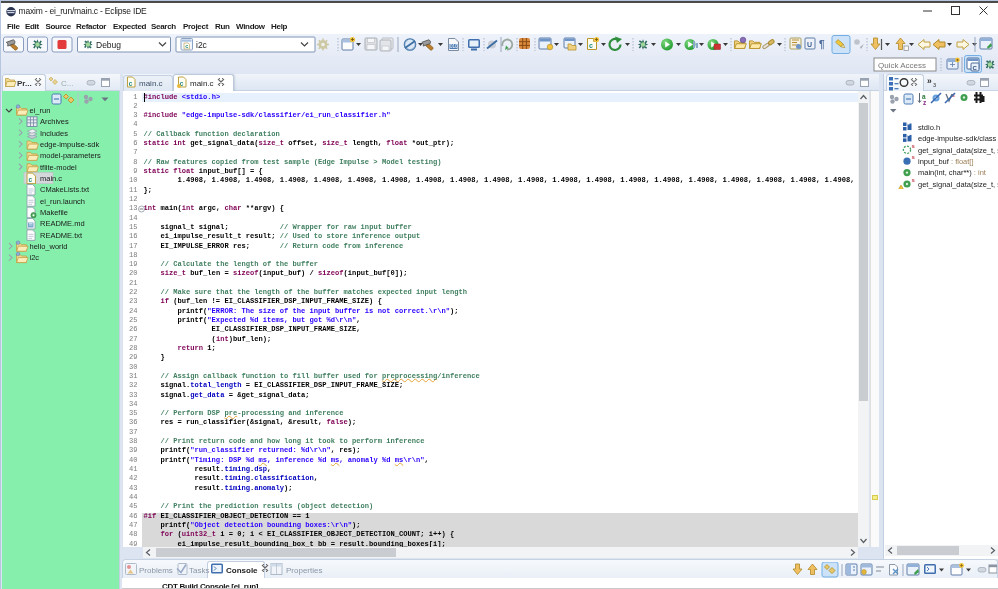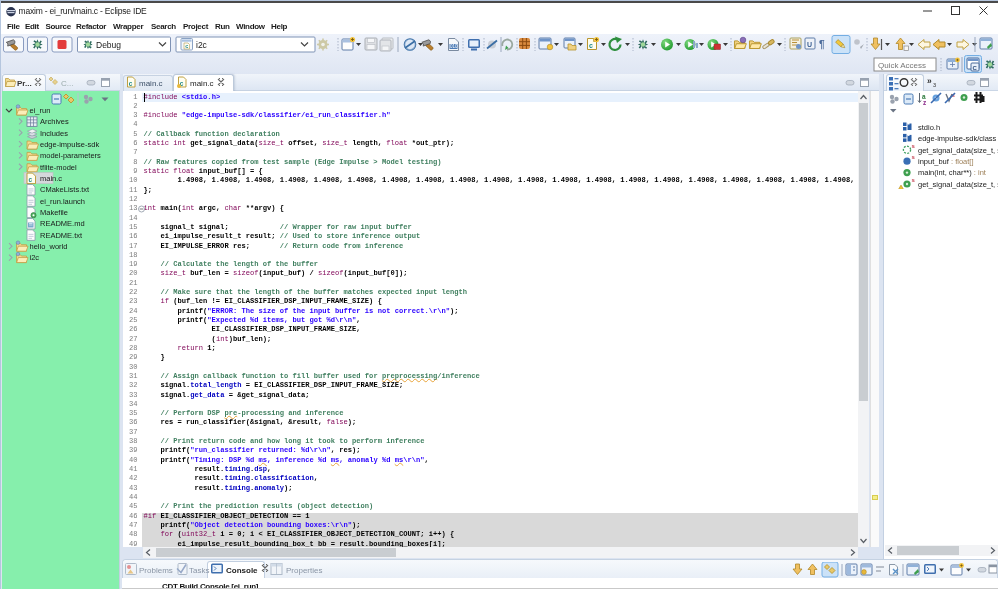--- a/index.html
+++ b/index.html
@@ -5,21 +5,21 @@
 html,body{width:998px;height:589px;overflow:hidden;background:#fff;}
 body{font-family:"Liberation Sans",sans-serif;position:relative;font-size:9px;}
 .abs{position:absolute;}
 #win{position:absolute;left:0;top:0;width:998px;height:589px;border:1px solid #b5c6de;}
 #titlebar{position:absolute;left:0;top:0;width:998px;height:18px;background:#fff;}
 #title{position:absolute;left:17.5px;top:5px;font-size:8.5px;letter-spacing:-0.2px;color:#1b1b1b;}
 #menubar{position:absolute;left:0;top:18px;width:998px;height:15px;background:#fff;font-size:8px;letter-spacing:-0.3px;color:#1a1a1a;}
 .mi{position:absolute;top:3px;font-weight:bold;}
 #toolbar{position:absolute;left:0;top:33px;width:998px;height:40px;background:linear-gradient(#eef2fa,#dfe6f3);}
 #content{position:absolute;left:0;top:73px;width:998px;height:516px;background:#dce4f1;}
-.k{color:#7f0055;font-weight:normal;}
+.k{color:#7f0055;font-weight:bold;}
 .s{color:#2a00ff;}
 .c{color:#3f7f5f;}
 .f{color:#0000c0;}
 .w{text-decoration:underline wavy #e8a43a 0.8px;text-underline-offset:0px;text-decoration-skip-ink:none;}
 svg text{font-family:"Liberation Sans",sans-serif;}
 </style></head><body>
 <div id="win">
 
 <div id="titlebar">
 <div class="abs" style="left:0;top:0;width:998px;height:2px;background:#4a4a4a;"></div>
@@ -33,21 +33,21 @@
 <line x1="4" y1="7" x2="13" y2="7" stroke="#333" stroke-width="1"></line>
 <rect x="32.5" y="2.5" width="8" height="8" fill="none" stroke="#333" stroke-width="1"></rect>
 <path d="M60.5 2.5 L68.5 10.5 M68.5 2.5 L60.5 10.5" stroke="#333" stroke-width="1" fill="none"></path>
 </svg>
     </div>
 <div id="menubar">
 <span class="mi" style="left:6px">File</span>
 <span class="mi" style="left:24px">Edit</span>
 <span class="mi" style="left:44.5px">Source</span>
 <span class="mi" style="left:75px">Refactor</span>
-<span class="mi" style="left:112px">Wrapper</span>
+<span class="mi" style="left:112px">Expected</span>
 <span class="mi" style="left:150px">Search</span>
 <span class="mi" style="left:182px">Project</span>
 <span class="mi" style="left:214px">Run</span>
 <span class="mi" style="left:235px">Window</span>
 <span class="mi" style="left:270px">Help</span>
 </div>
 <div id="toolbar">
       <svg class="abs" style="left:0;top:0" width="998" height="22" viewBox="0 0 998 22">
 <defs>
           <radialGradient id="gp" cx="0.35" cy="0.3" r="0.9">

